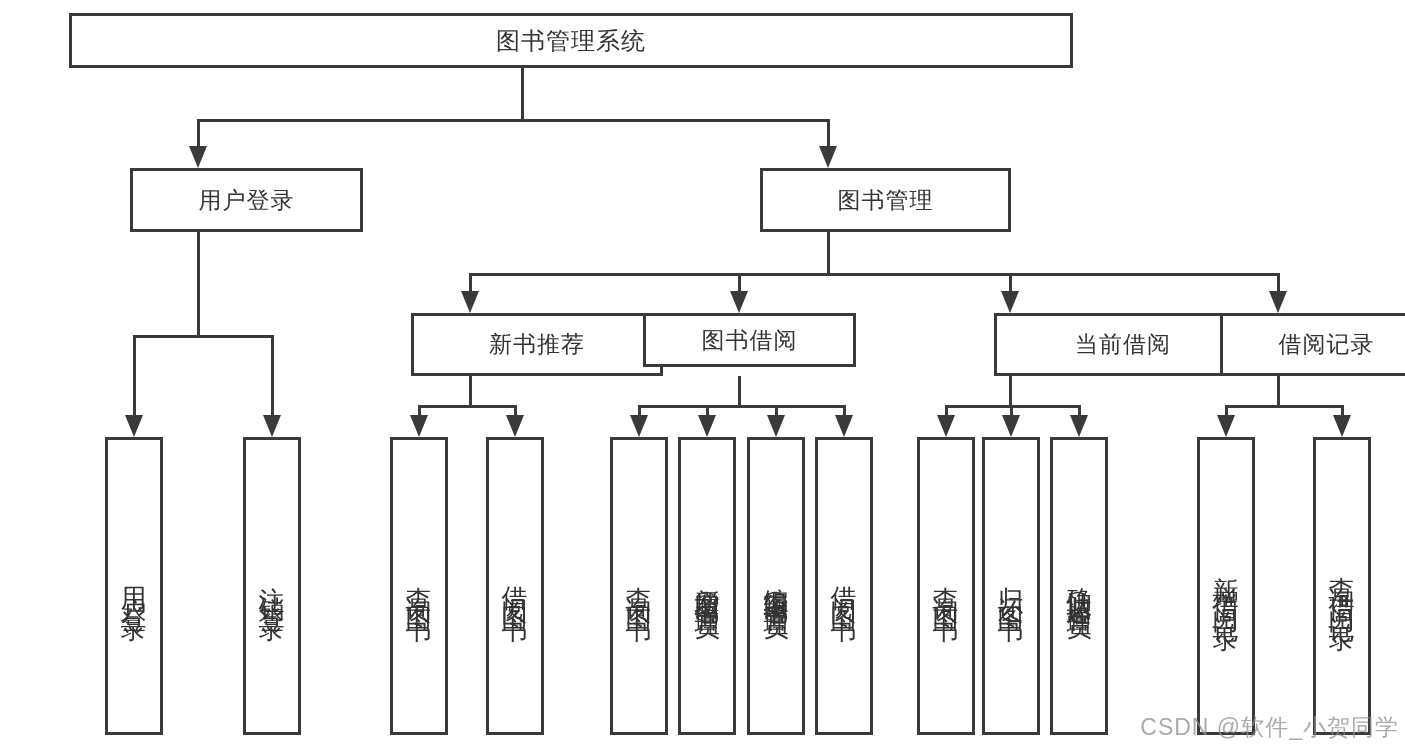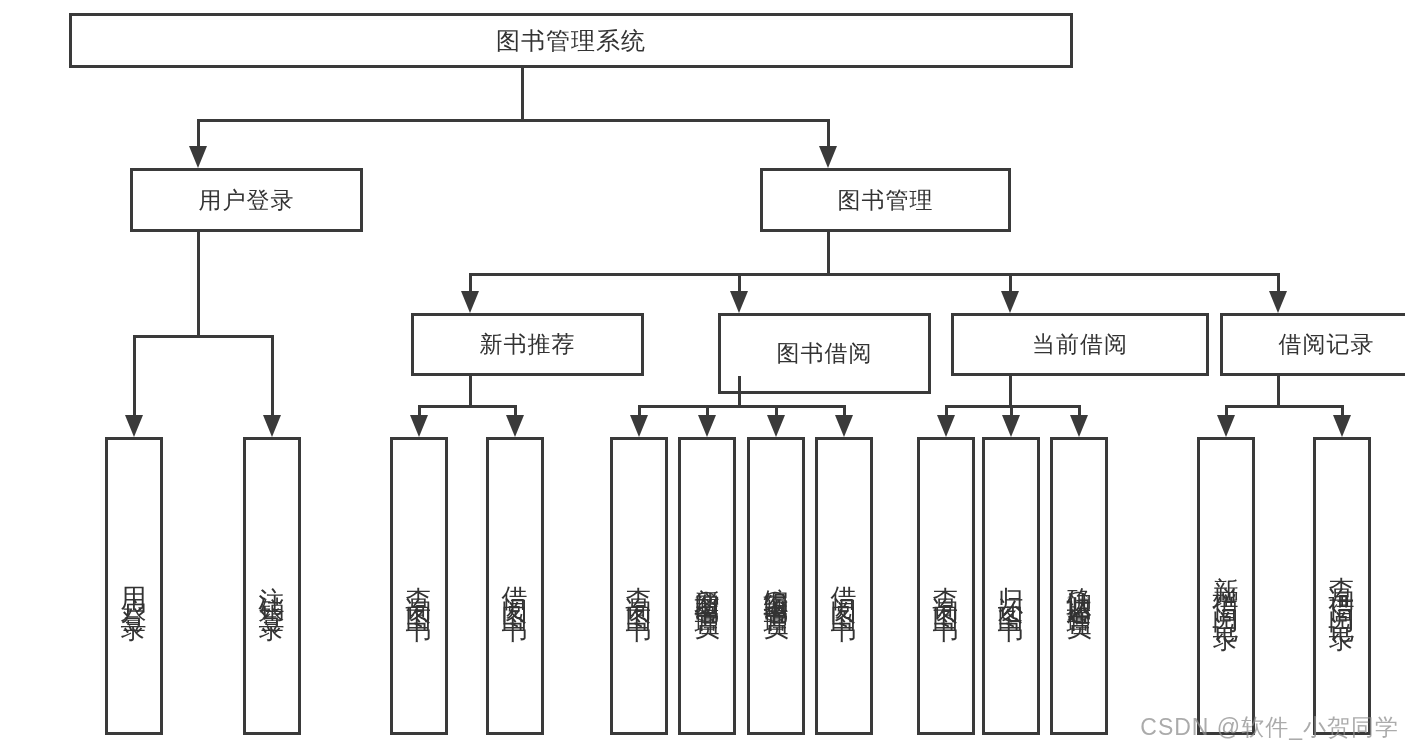--- a/index.html
+++ b/index.html
@@ -64,25 +64,25 @@
 <body>
 
 <div id="canvas">
 
   <div class="node root" style="left:21px;top:13px;width:1004px;height:55px;">图书管理系统</div>
 
   <div class="node" style="left:82px;top:168px;width:233px;height:64px;">用户登录</div>
 
   <div class="node" style="left:712px;top:168px;width:251px;height:64px;">图书管理</div>
 
-  <div class="node" style="left:363px;top:313px;width:233px;height:63px;">新书推荐</div>
+  <div class="node" style="left:363px;top:313px;width:252px;height:63px;">新书推荐</div>
 
-  <div class="node" style="left:670px;top:313px;width:213px;height:81px;">图书借阅</div>
+  <div class="node" style="left:595px;top:313px;width:213px;height:54px;">图书借阅</div>
 
-  <div class="node" style="left:903px;top:313px;width:258px;height:63px;">当前借阅</div>
+  <div class="node" style="left:946px;top:313px;width:258px;height:63px;">当前借阅</div>
 
   <div class="node" style="left:1172px;top:313px;width:213px;height:63px;">借阅记录</div>
 
   <div class="leaf" style="left:105px;">
     <span class="vtext">用户登录</span>
   </div>
   <div class="leaf" style="left:243px;">
     <span class="vtext">注销登录</span>
   </div>
 

